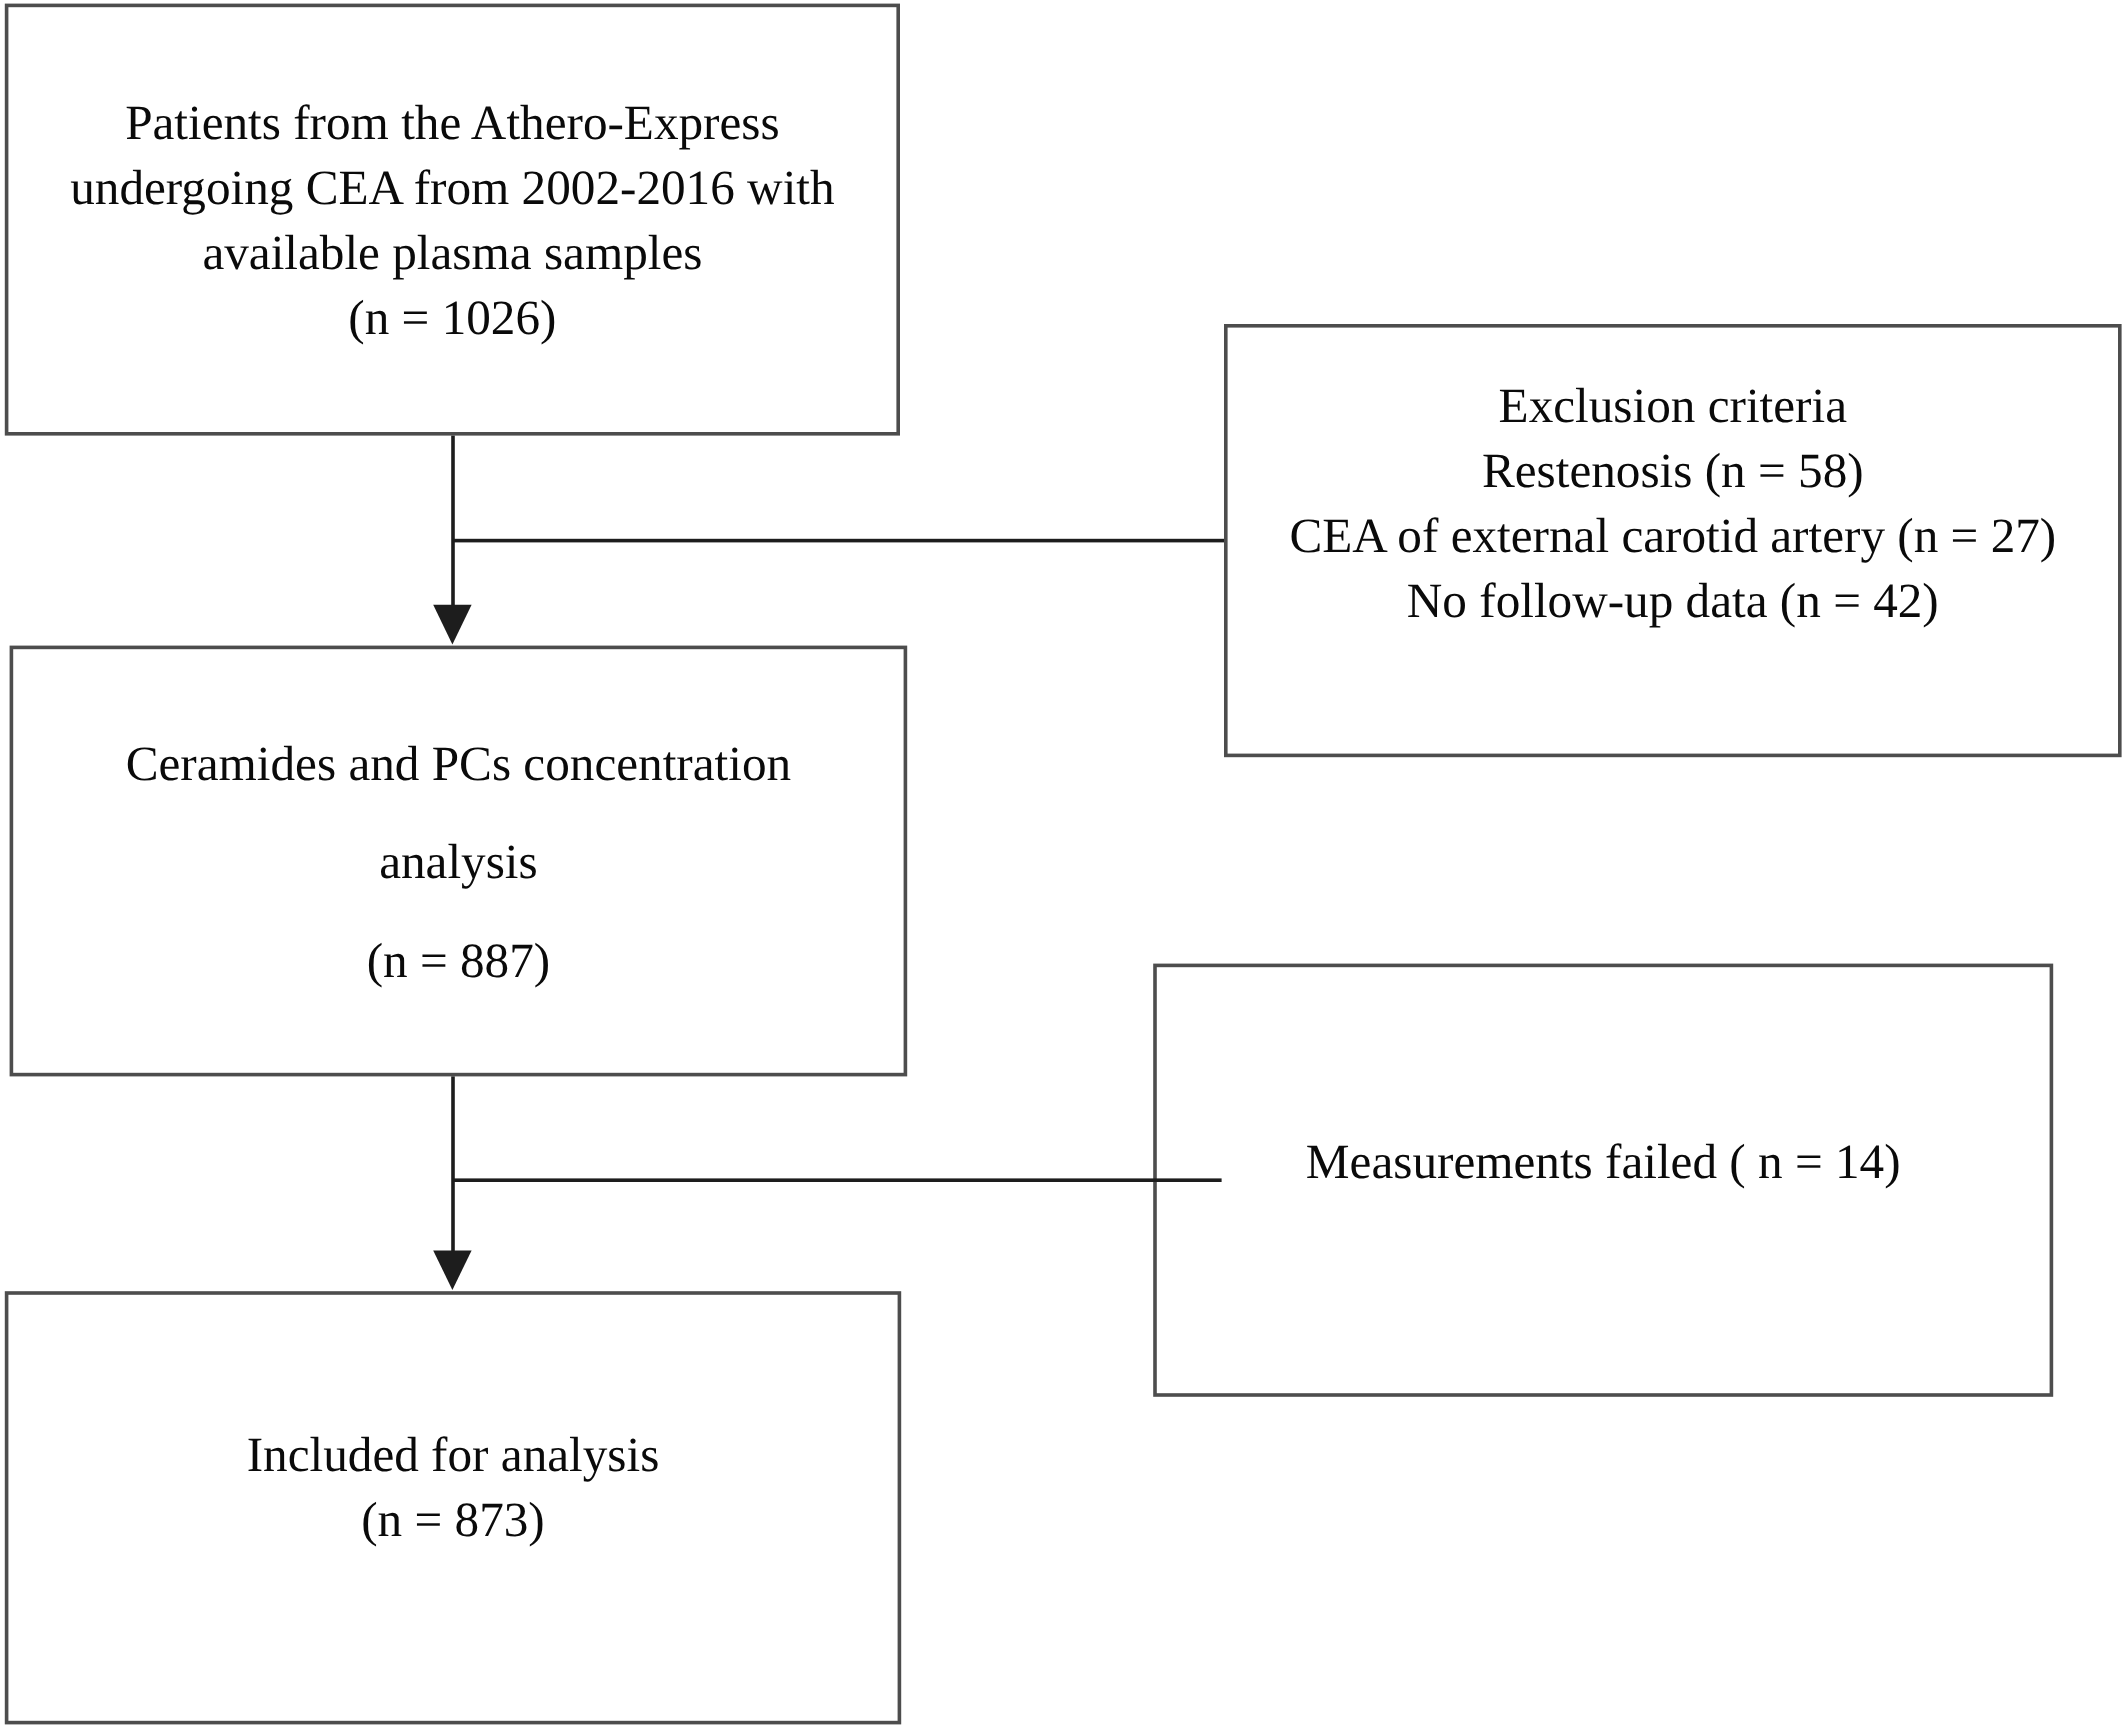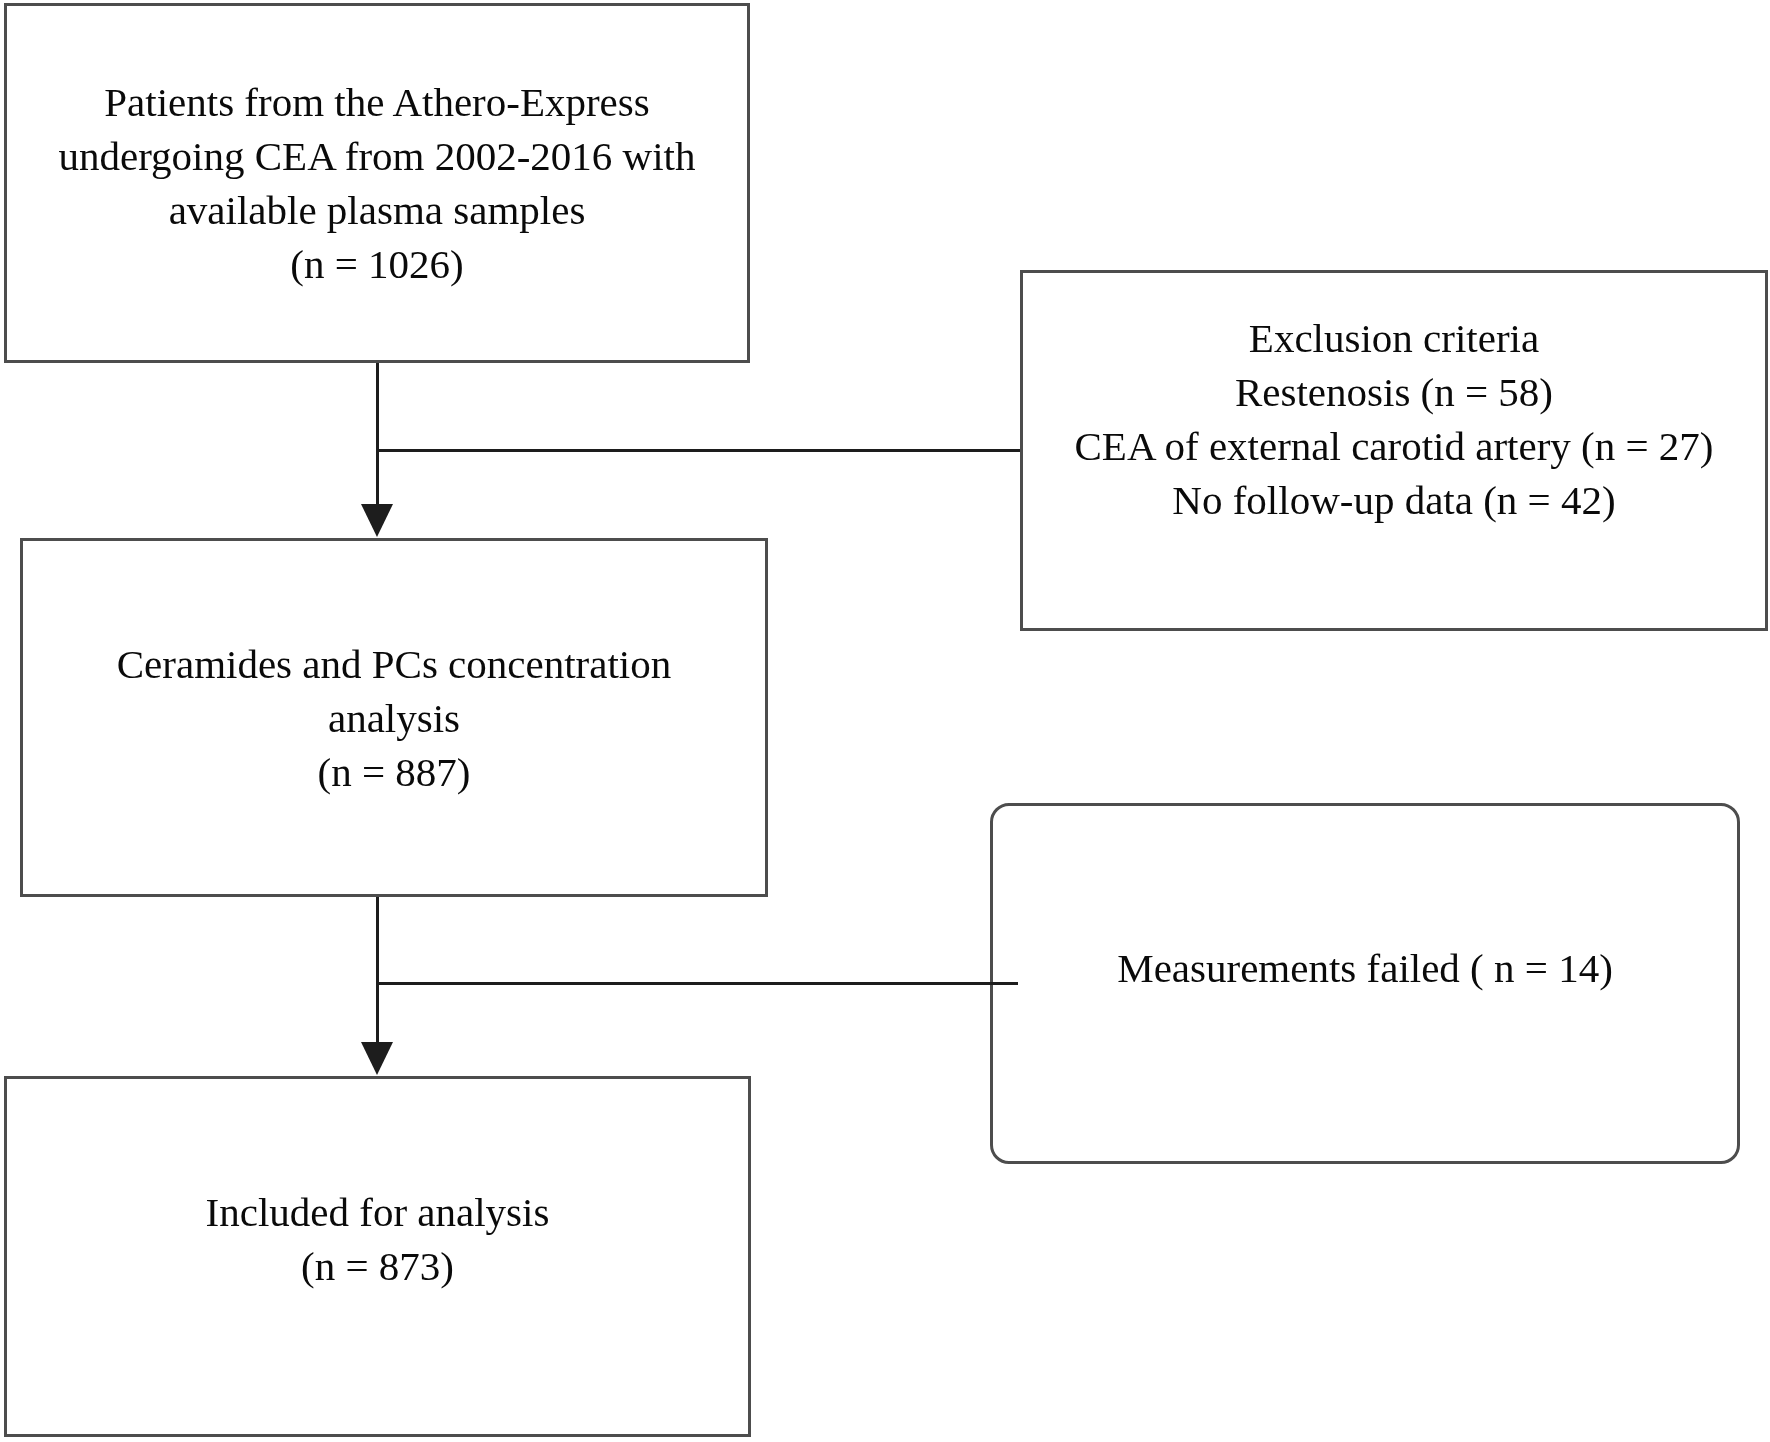--- a/index.html
+++ b/index.html
@@ -60,27 +60,27 @@
     <span class="txt-line">(n = 1026)</span>
   </div>
 
   <div class="box" style="left:1020px; top:270px; width:748px; height:361px; padding-bottom:64px;">
     <span class="txt-line">Exclusion criteria</span>
     <span class="txt-line">Restenosis (n = 58)</span>
     <span class="txt-line">CEA of external carotid artery (n = 27)</span>
     <span class="txt-line">No follow-up data (n = 42)</span>
   </div>
 
-  <div class="box" style="left:20px; top:538px; width:748px; height:359px;">
+  <div class="box" style="left:8px; top:538px; width:748px; height:359px;gap:28px;">
     <span class="txt-line">Ceramides and PCs concentration</span>
     <span class="txt-line">analysis</span>
     <span class="txt-line">(n = 887)</span>
   </div>
 
-  <div class="box" style="left:990px; top:803px; width:750px; height:361px; padding-bottom:31px;border-radius:19px;">
+  <div class="box" style="left:961px; top:803px; width:750px; height:361px; padding-bottom:31px;">
     <span class="txt-line">Measurements failed ( n = 14)</span>
   </div>
 
   <div class="box" style="left:4px; top:1076px; width:747px; height:361px; padding-bottom:36px;">
     <span class="txt-line">Included for analysis</span>
     <span class="txt-line">(n = 873)</span>
   </div>
 
   <div class="vline" style="left:376px; top:363px; height:150px;"></div>
   <div class="arrowhead" style="left:361px; top:504px;"></div>

